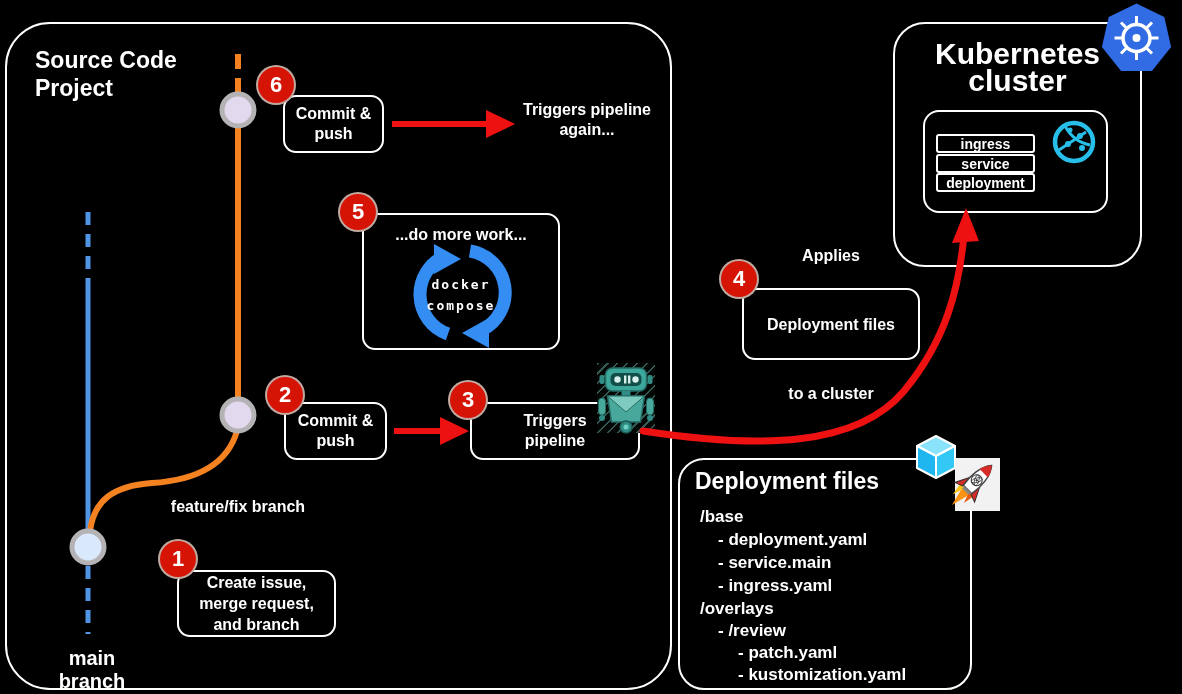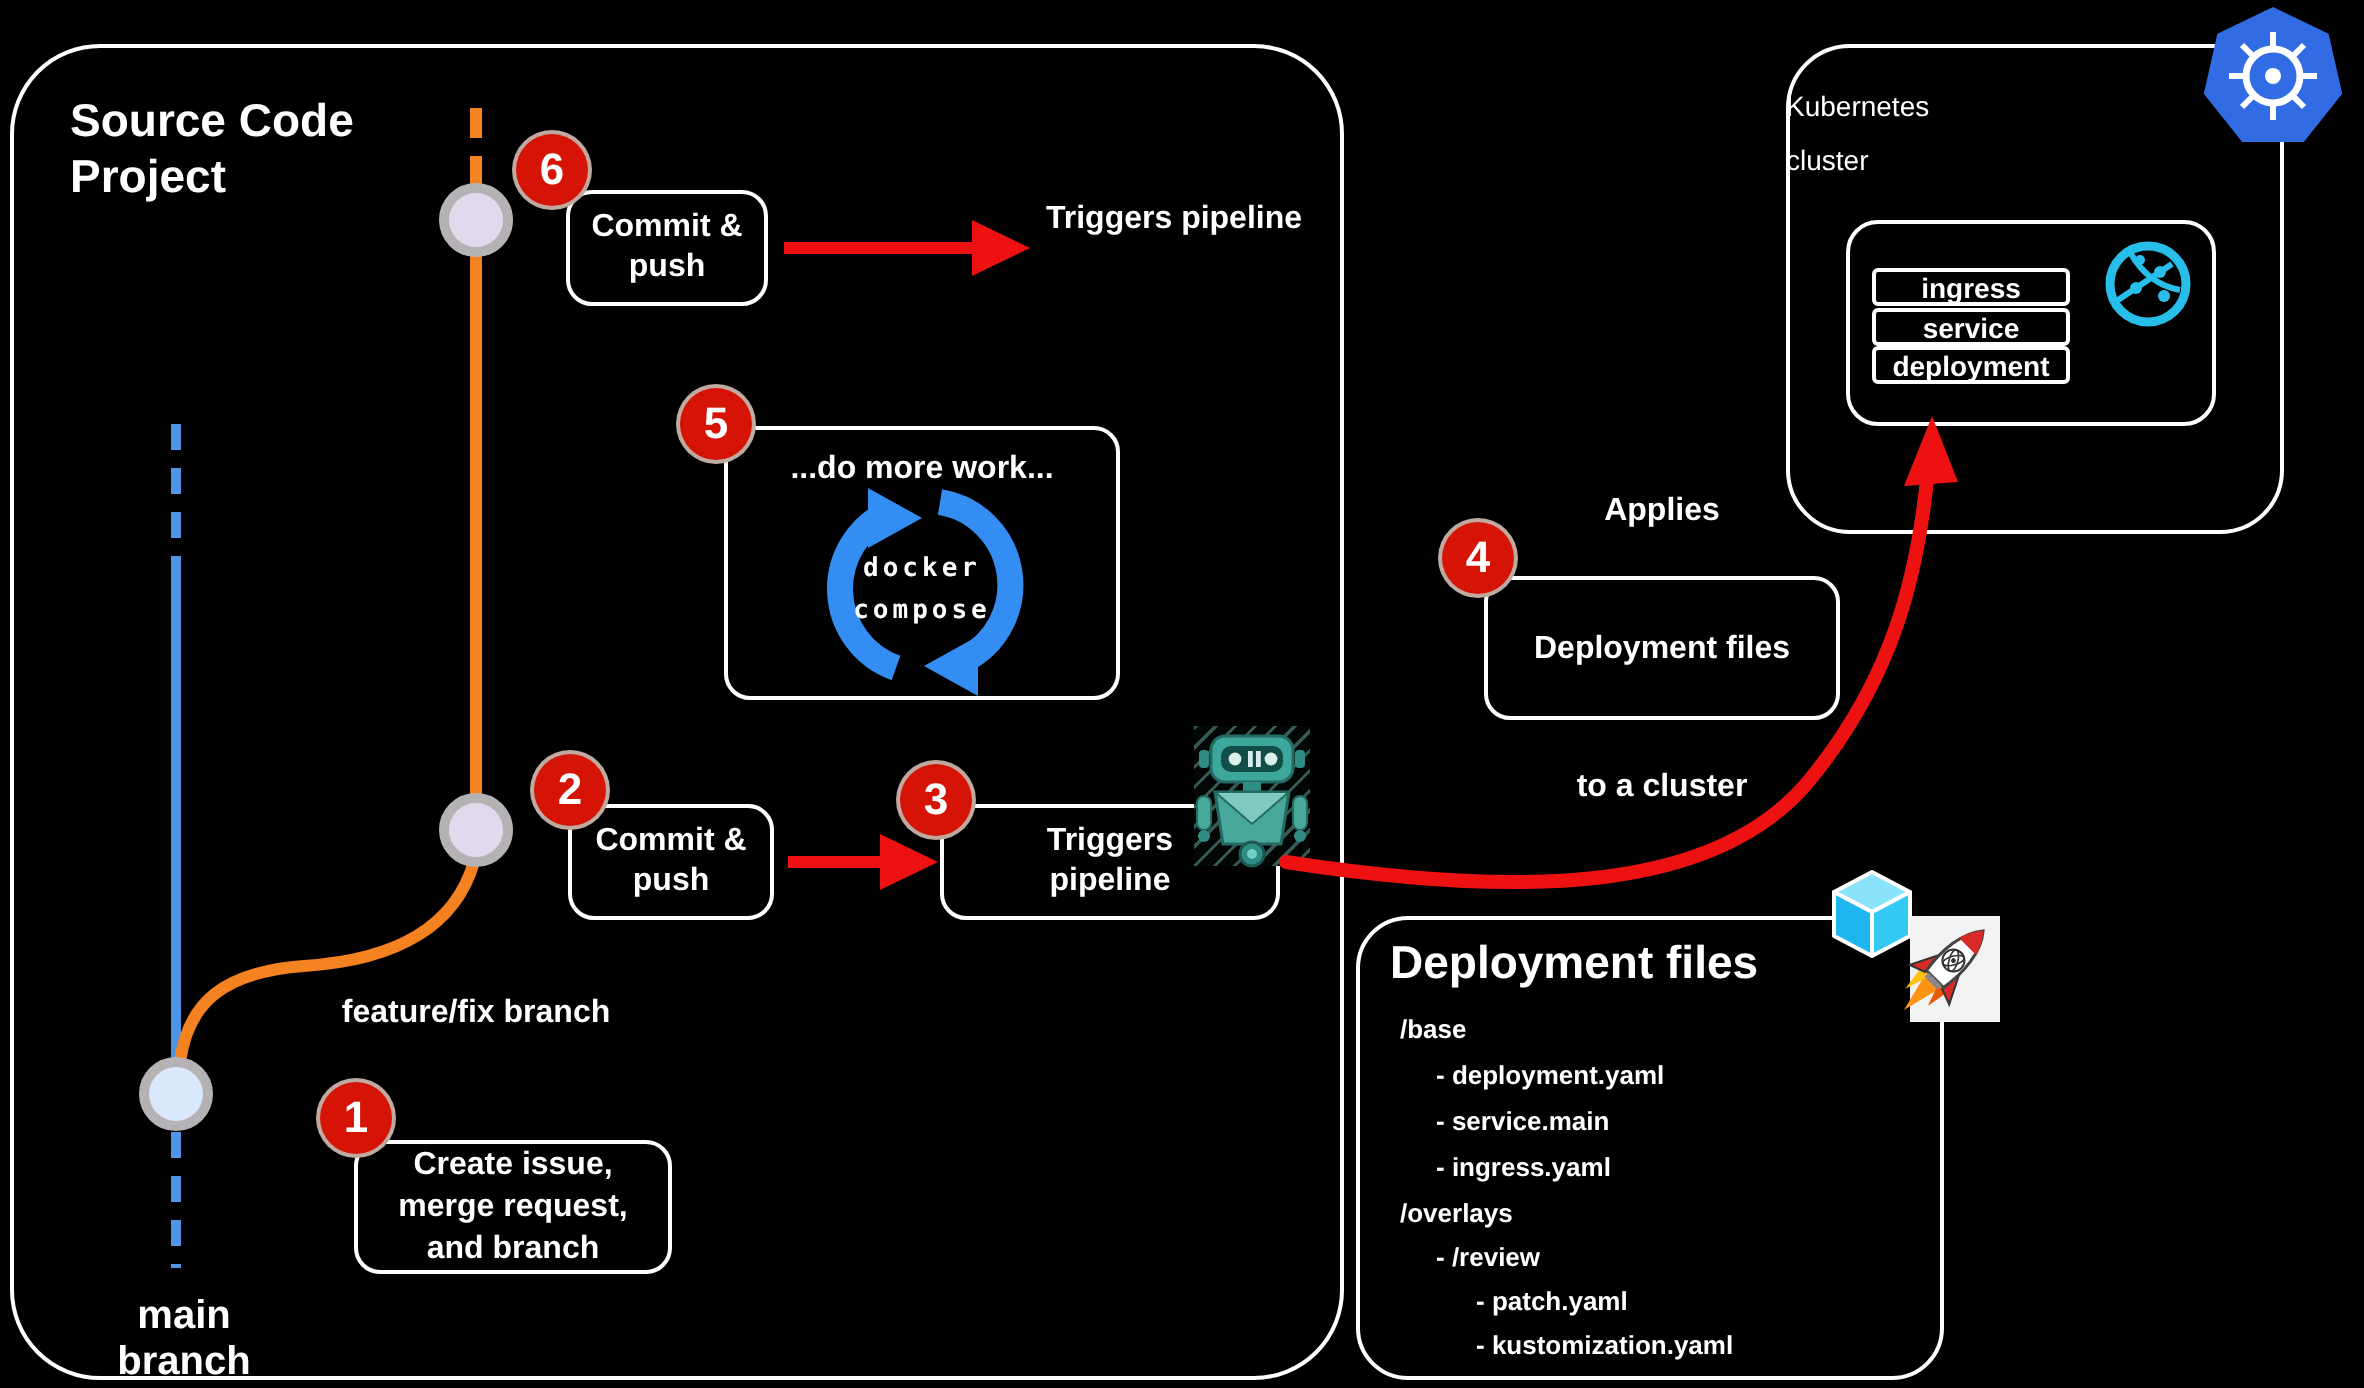--- a/index.html
+++ b/index.html
@@ -28,23 +28,23 @@
   .box1{left:177px;top:570px;width:159px;height:67px;line-height:21px;}
   .num{
     position:absolute;width:40px;height:40px;border-radius:50%;
     background:#d51405;border:2px solid rgba(190,185,178,.9);z-index:7;
     display:flex;align-items:center;justify-content:center;
     font-weight:bold;font-size:22px;color:#fff;
   }
   .n1{left:158px;top:539px;} .n2{left:265px;top:375px;} .n3{left:448px;top:380px;}
   .n4{left:719px;top:259px;} .n5{left:338px;top:192px;} .n6{left:256px;top:65px;}
   .source-title{position:absolute;left:35px;top:46px;font-weight:bold;font-size:23px;line-height:28px;z-index:2;}
-  .k8s-title{position:absolute;left:893px;top:40px;width:249px;font-weight:normal;font-size:14px;line-height:27px;z-index:2;}
+  .k8s-title{position:absolute;left:893px;top:40px;width:249px;text-align:center;font-weight:bold;font-size:30px;line-height:27px;z-index:2;}
   .deploy-title{position:absolute;left:695px;top:468px;font-weight:bold;font-size:23px;z-index:3;}
-  .tree-item{position:absolute;left:700px;font-weight:bold;font-size:13px;z-index:3;white-space:pre;}
+  .tree-item{position:absolute;left:700px;font-weight:bold;font-size:17px;z-index:3;white-space:pre;}
   .ind1{padding-left:18px;} .ind2{padding-left:38px;}
   .t0{top:507px;} .t1{top:530px;} .t2{top:553px;} .t3{top:576px;}
   .t4{top:599px;} .t5{top:621px;} .t6{top:643px;} .t7{top:665px;}
   .resource{
     position:absolute;left:936px;width:99px;height:19px;border:2px solid #fff;border-radius:3px;
     display:flex;align-items:center;justify-content:center;background:#000;
     font-weight:bold;font-size:14px;z-index:3;
   }
   .r0{top:134px;} .r1{top:154px;} .r2{top:173px;}
   .triggers-again{position:absolute;left:502px;top:100px;width:170px;text-align:center;font-weight:bold;font-size:16px;line-height:20px;z-index:3;}
@@ -92,20 +92,21 @@
   </div>
   <div class="k8s-title">
     <div>Kubernetes</div>
     <div>cluster</div>
   </div>
   <div class="deploy-title">Deployment files</div>
   <div class="feature-label">feature/fix branch</div>
   <div class="main-label">main branch</div>
   <div class="triggers-again">
     <div>Triggers pipeline</div>
+    <div>again...</div>
   </div>
 
   <div class="resource r0">ingress</div>
   <div class="resource r1">service</div>
   <div class="resource r2">deployment</div>
 
   <div class="tree-item t0">/base</div>
   <div class="tree-item t1 ind1">- deployment.yaml</div>
   <div class="tree-item t2 ind1">- service.main</div>
   <div class="tree-item t3 ind1">- ingress.yaml</div>

